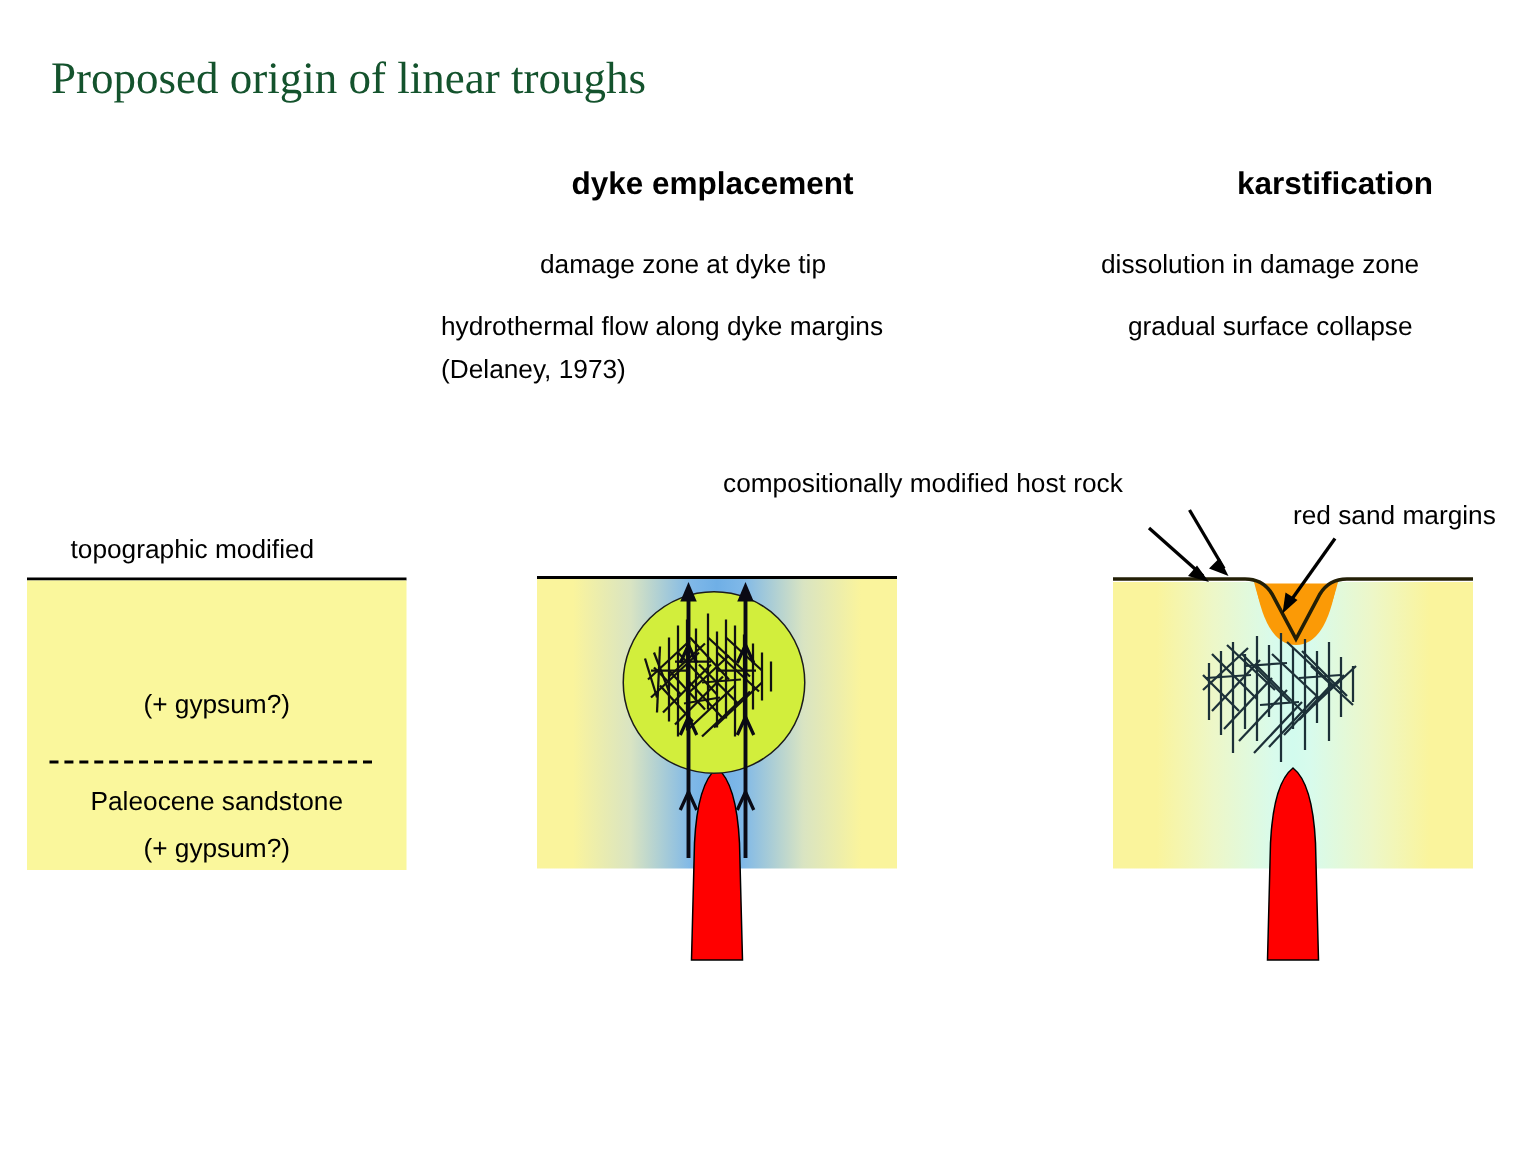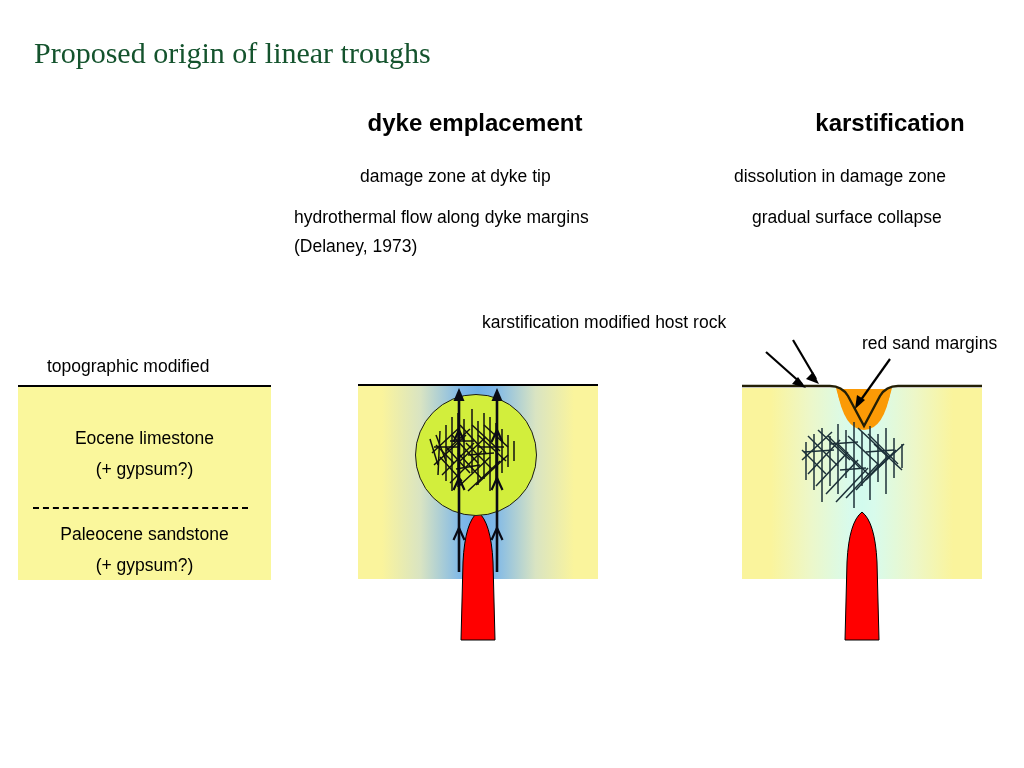--- a/index.html
+++ b/index.html
@@ -29,21 +29,21 @@
     font-family: "Liberation Serif", serif;
     font-size: 30px;
     line-height: 34px;
     color: #14532d;
     white-space: nowrap;
   }
 
   
   .col-heading {
     position: absolute;
-    font-size: 24px;
+    font-size: 21px;
     font-weight: bold;
     text-align: center;
     white-space: nowrap;
     line-height: 22px;
   }
   #heading-dyke { left: 330px; top: 112px; width: 290px; }
   #heading-karst { left: 750px; top: 112px; width: 280px; }
 
   .col-sub {
     position: absolute;
@@ -140,29 +140,28 @@
   <div class="col-heading" id="heading-dyke">dyke emplacement</div>
   <div class="col-heading" id="heading-karst">karstification</div>
 
   <div class="col-sub" id="sub-dyke-2">hydrothermal flow along dyke margins</div>
   <div class="col-sub" id="sub-dyke-1">damage zone at dyke tip</div>
   <div class="col-sub" id="sub-dyke-3">(Delaney, 1973)</div>
 
   <div class="col-sub" id="sub-karst-2">gradual surface collapse</div>
   <div class="col-sub" id="sub-karst-1">dissolution in damage zone</div>
 
-  <div class="annot-label" id="label-host-rock">karstification modified host rock</div>
+  <div class="annot-label" id="label-host-rock">compositionally modified host rock</div>
   <div class="annot-label" id="label-red-sand">red sand margins</div>
   <div class="annot-label" id="label-topo">topographic modified</div>
 
   <div class="panel" id="panel-strata">
     <div id="strata-top-line"></div>
     <div id="strata-block">
       <div id="strata-dash"></div>
-      <div class="strata-text" id="strata-eocene">Eocene limestone</div>
       <div class="strata-text" id="strata-eocene2">(+ gypsum?)</div>
       <div class="strata-text" id="strata-paleo">Paleocene sandstone</div>
       <div class="strata-text" id="strata-paleo2">(+ gypsum?)</div>
     </div>
   </div>
 
   <div class="panel" id="panel-dyke">
     <div id="dyke-bg"></div>
 
     <svg class="svg-overlay" viewBox="0 0 240 258">

